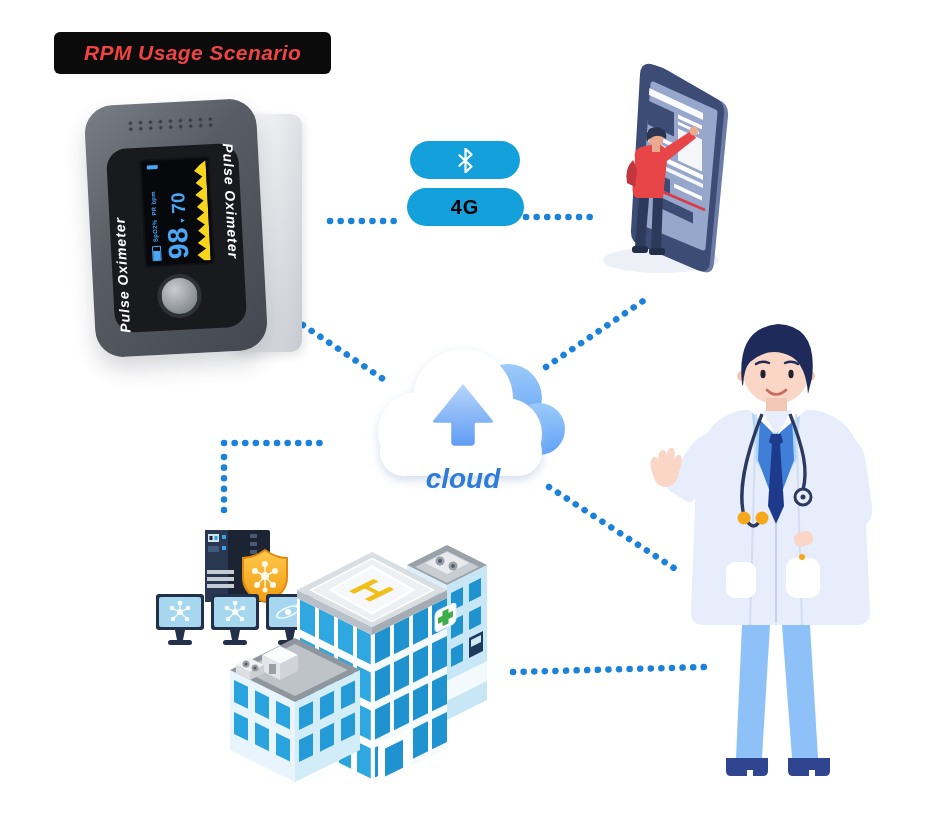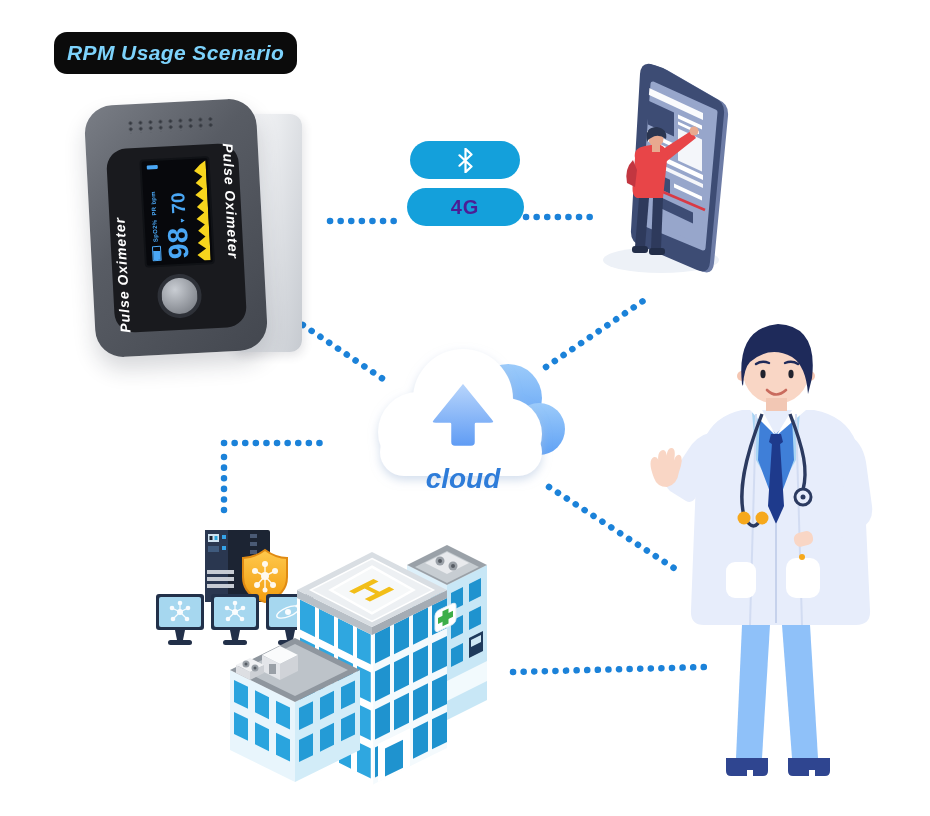--- a/index.html
+++ b/index.html
@@ -1,22 +1,22 @@
 <!DOCTYPE html>
 <html><head>
 <meta charset="utf-8">
 <style>
   html,body{margin:0;padding:0;background:#ffffff;}
   .canvas{position:relative;width:930px;height:816px;background:#ffffff;overflow:hidden;
           font-family:"Liberation Sans",sans-serif;}
   .abs{position:absolute;}
 
   
-  .title-badge{left:54px;top:32px;background:#0b0b0b;color:#7dd3fc;padding:9px 13px;
-    border-radius:13px;font-size:21px;font-weight:bold;font-style:italic;letter-spacing:.4px;}
+  .title-badge{left:54px;top:32px;background:#0b0b0b;color:#ef4444;padding:9px 30px;
+    border-radius:6px;font-size:21px;font-weight:bold;font-style:italic;letter-spacing:.4px;}
 
   
   .oximeter{left:80px;top:102px;width:232px;height:260px;}
   .oxi-back{position:absolute;left:150px;top:12px;width:72px;height:238px;border-radius:12px;
     background:linear-gradient(100deg,#fdfdfe 0%,#e9ebee 45%,#c6cad0 100%);
     box-shadow:2px 4px 10px rgba(40,45,60,.12);}
   .oxi-knob{position:absolute;left:148px;top:86px;width:30px;height:48px;border-radius:50%;
     background:radial-gradient(circle at 35% 35%,#70747c,#474b53);}
   .oxi-body{position:absolute;left:10px;top:0;width:172px;height:252px;border-radius:28px;
     transform:rotate(-3deg);
@@ -46,21 +46,21 @@
   .oxi-heart{color:#4AA7F5;font-size:7px;line-height:20px;}
   .oxi-pr{color:#4AA7F5;font-size:19px;font-weight:bold;line-height:26px;}
   .oxi-wave{margin-top:auto;}
   .oxi-button{position:absolute;left:50%;bottom:12px;transform:translateX(-50%);
     width:36px;height:36px;border-radius:50%;border:4px solid #2e3138;
     background:radial-gradient(circle at 38% 32%,#c9cdd3,#84888f 75%);}
 
   
   .pills{left:400px;top:141px;display:flex;flex-direction:column;gap:9px;align-items:center;width:130px;}
   .pill{background:#14A0DB;border-radius:20px;height:38px;display:flex;align-items:center;
-    justify-content:center;gap:7px;color:#4c1d95;font-weight:bold;}
+    justify-content:center;gap:7px;color:#000000;font-weight:bold;}
   .pill-1{width:110px;} .pill-2{width:117px;font-size:20px;letter-spacing:1px;}
   .pill-3{width:125px;font-size:13px;letter-spacing:1px;}
 
   .cloud-label{font-style:italic;font-weight:bold;}
 </style>
 </head>
 <body>
 
 <div class="canvas">
 

